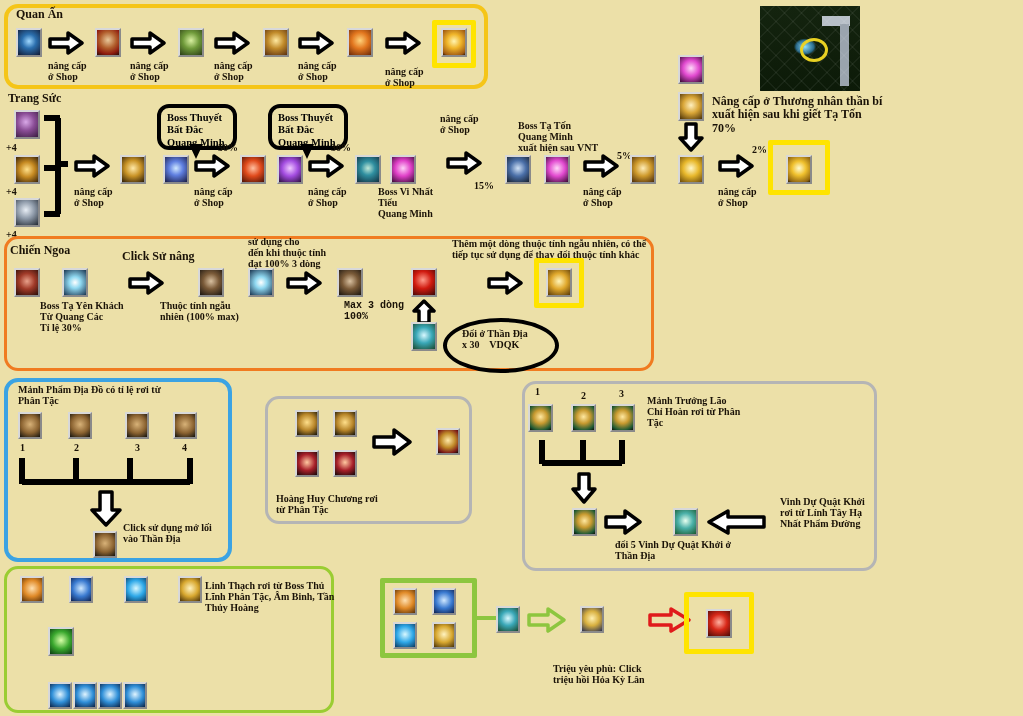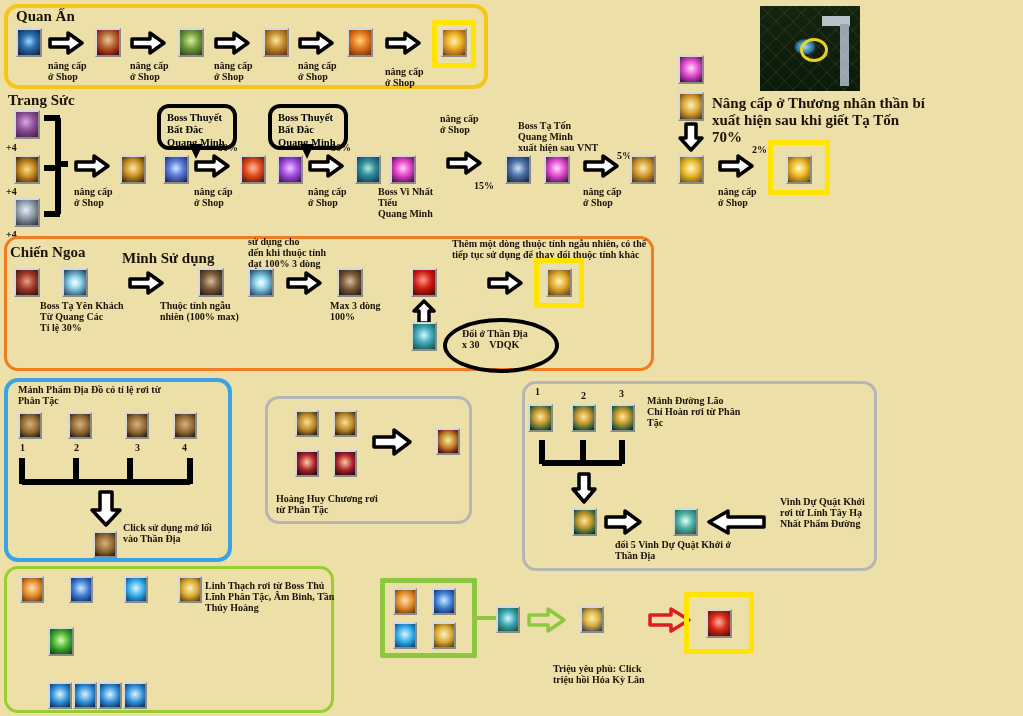--- a/index.html
+++ b/index.html
@@ -20,21 +20,21 @@
   .box-quanan{border:4px solid #F5C518;border-radius:14px;}
   .box-chien{border:3px solid #F07B20;border-radius:14px;}
   .box-blue{border:4px solid #3BA3E3;border-radius:14px;}
   .box-gray{border:3px solid #B5B5B5;border-radius:14px;}
   .box-green{border:3px solid #9ACD32;border-radius:14px;}
   .box-yellowhl{border:5px solid #FFE400;border-radius:2px;background:transparent;}
   .box-greenhl{border:5px solid #8DC63F;border-radius:2px;background:transparent;}
 
   
   .lbl{position:absolute;font-weight:bold;color:#1a1207;line-height:1.12;white-space:pre;}
-  .s11{font-size:15px;}
+  .s11{font-size:12px;}
   .s10{font-size:10px;}
 
   
   .icon{position:absolute;box-sizing:border-box;border:2px solid #d8d8d8;
         border-right-color:#8a8a8a;border-bottom-color:#8a8a8a;
         background:#14161c;overflow:hidden;}
   .icon .g{position:absolute;inset:0;}
 
   
   .arrow{position:absolute;}
@@ -295,21 +295,21 @@
   <div class="icon" style="left:14px;top:268px;width:26px;height:29px;">
     <div class="g" style="background:radial-gradient(circle at 50% 45%, #e8a08a 0%, #a03a28 45%, #2a0d08 100%);"></div>
   </div>
   <div class="icon" style="left:62px;top:268px;width:26px;height:29px;">
     <div class="g" style="background:radial-gradient(circle at 50% 50%, #ffffff 0%, #8fd8f0 35%, #1a3550 100%);"></div>
   </div>
   <div class="lbl s10" style="left:40px;top:300px;">Boss Tạ Yên Khách
 Từ Quang Các
 Tỉ lệ 30%</div>
 
-  <div class="lbl s11" style="left:122px;top:250px;">Minh Sử dụng</div>
+  <div class="lbl s11" style="left:122px;top:250px;">Click Sử nâng</div>
   <div class="arrow" style="left:128px;top:270px;width:36px;height:26px;">
     <svg width="36" height="26" viewBox="0 0 36 26">
         <path d="M2 9 H20 V3 L34 13 L20 23 V17 H2 Z" fill="#fff" stroke="#000" stroke-width="3.5" stroke-linejoin="round"></path>
       </svg>
   </div>
 
   <div class="icon" style="left:198px;top:268px;width:26px;height:29px;">
     <div class="g" style="background:radial-gradient(circle at 50% 45%, #d8c0a0 0%, #7a5a38 45%, #1a1510 100%);"></div>
   </div>
   <div class="lbl s10" style="left:160px;top:300px;">Thuộc tính ngẫu
@@ -324,21 +324,21 @@
 
   <div class="arrow" style="left:286px;top:270px;width:36px;height:26px;">
     <svg width="36" height="26" viewBox="0 0 36 26">
         <path d="M2 9 H20 V3 L34 13 L20 23 V17 H2 Z" fill="#fff" stroke="#000" stroke-width="3.5" stroke-linejoin="round"></path>
       </svg>
   </div>
 
   <div class="icon" style="left:337px;top:268px;width:26px;height:29px;">
     <div class="g" style="background:radial-gradient(circle at 50% 45%, #d8c0a0 0%, #7a5a38 45%, #1a1510 100%);"></div>
   </div>
-  <div class="lbl s10" style="left:330px;top:300px;">Max 3 dòng
+  <div class="lbl s10" style="left:344px;top:300px;font-family:Liberation Mono, monospace;">Max 3 dòng
 100%</div>
 
   <div class="icon" style="left:411px;top:268px;width:26px;height:29px;">
     <div class="g" style="background:radial-gradient(circle at 45% 40%, #ff9a8a 0%, #d01a10 45%, #3a0605 100%);"></div>
   </div>
   <div class="arrow" style="left:412px;top:299px;width:24px;height:26px;">
     <svg width="24" height="26" viewBox="0 0 24 26">
         <path d="M7 24 V12 H2 L12 2 L22 12 H17 V24 Z" fill="#fff" stroke="#000" stroke-width="3.5" stroke-linejoin="round"></path>
       </svg>
   </div>
@@ -435,21 +435,21 @@
 
   <div class="icon" style="left:528px;top:404px;width:25px;height:28px;">
     <div class="g" style="background:radial-gradient(circle at 50% 45%, #ffe8a0 0%, #c89a30 40%, #1f5a34 80%, #0c1208 100%);"></div>
   </div>
   <div class="icon" style="left:571px;top:404px;width:25px;height:28px;">
     <div class="g" style="background:radial-gradient(circle at 50% 45%, #ffe8a0 0%, #c89a30 40%, #1f5a34 80%, #0c1208 100%);"></div>
   </div>
   <div class="icon" style="left:610px;top:404px;width:25px;height:28px;">
     <div class="g" style="background:radial-gradient(circle at 50% 45%, #ffe8a0 0%, #c89a30 40%, #1f5a34 80%, #0c1208 100%);"></div>
   </div>
-  <div class="lbl s10" style="left:647px;top:395px;">Mảnh Đường Lão
+  <div class="lbl s10" style="left:647px;top:395px;">Mảnh Trưởng Lão
 Chỉ Hoàn rơi từ Phân
 Tặc</div>
 
   <div class="brk" style="left:538px;top:438px;width:90px;height:30px;">
     <svg width="90" height="30" viewBox="0 0 90 30">
       <path d="M4 2 V26 M45 2 V26 M84 2 V26 M4 25 H84" fill="none" stroke="#000" stroke-width="6"></path>
     </svg>
   </div>
   <div class="arrow" style="left:571px;top:472px;width:26px;height:32px;">
     <svg width="26" height="32" viewBox="0 0 26 32">

